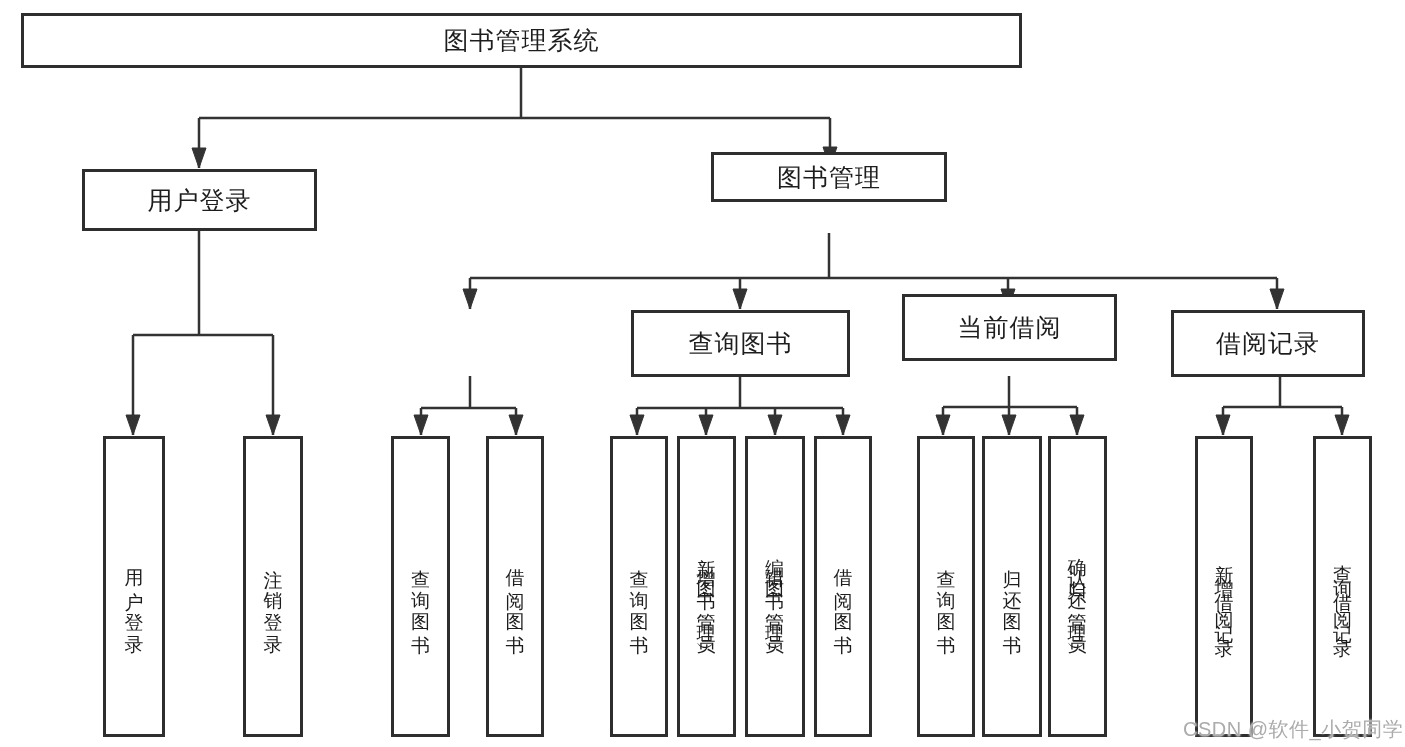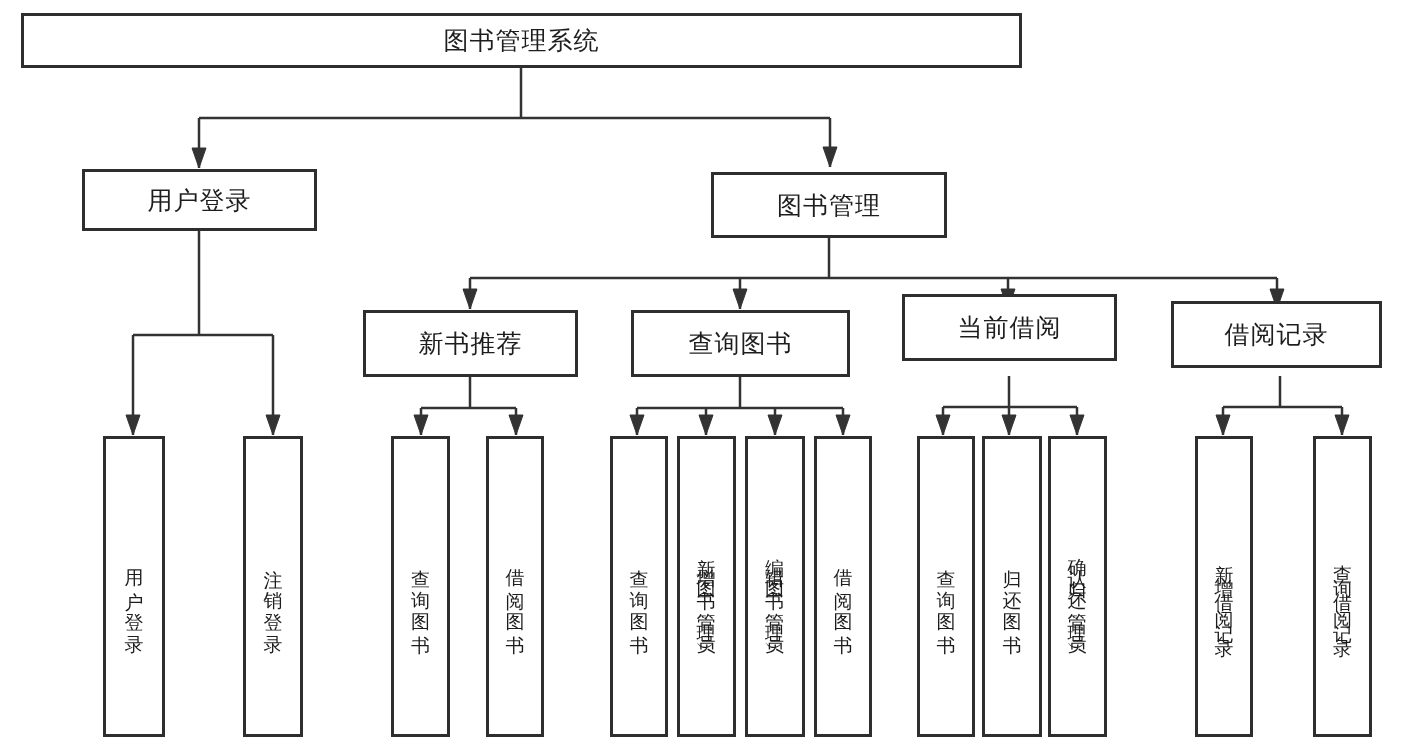--- a/index.html
+++ b/index.html
@@ -26,25 +26,25 @@
     font-size:19px;color:#1d1d1d;
     top:436px;height:301px;
   }
   .vnode span{writing-mode:vertical-rl;}
   .ls-4 span{letter-spacing:22px;padding-top:22px;}
   .ls-6 span{letter-spacing:15px;padding-top:15px;}
   .ls-9 span{letter-spacing:11px;padding-top:11px;line-height:1.0;}
   
   .n-root{left:21px;top:13px;width:1001px;height:55px;}
   .n-user{left:82px;top:169px;width:235px;height:62px;}
-  .n-book{left:711px;top:172px;width:236px;height:66px;font-family:Liberation Serif, serif;}
+  .n-book{left:711px;top:152px;width:236px;height:50px;font-family:Liberation Serif, serif;}
   .n-s0{left:363px;top:310px;width:215px;height:67px;}
   .n-s1{left:631px;top:310px;width:219px;height:67px;}
   .n-s2{left:902px;top:294px;width:215px;height:67px;}
-  .n-s3{left:1171px;top:301px;width:211px;height:67px;}
+  .n-s3{left:1171px;top:310px;width:194px;height:67px;}
   
   .n-a1{left:103px;width:62px;}
   .n-a2{left:243px;width:60px;}
   .n-b1{left:391px;width:59px;}
   .n-b2{left:486px;width:58px;}
   .n-c1{left:610px;width:58px;}
   .n-c2{left:677px;width:59px;}
   .n-c3{left:745px;width:60px;}
   .n-c4{left:814px;width:58px;}
   .n-d1{left:917px;width:58px;}
@@ -130,23 +130,20 @@
     <span>图书管理系统</span>
   </div>
 
   <div class="hnode n-user">
     <span>用户登录</span>
   </div>
   <div class="hnode n-book">
     <span>图书管理</span>
   </div>
 
-  <div class="hnode n-s0">
-    <span>新书推荐</span>
-  </div>
   <div class="hnode n-s1">
     <span>查询图书</span>
   </div>
   <div class="hnode n-s2">
     <span>当前借阅</span>
   </div>
   <div class="hnode n-s3">
     <span>借阅记录</span>
   </div>
 
@@ -187,14 +184,15 @@
     <span>确认归还（管理员）</span>
   </div>
 
   <div class="vnode ls-6 n-e1">
     <span>新增借阅记录</span>
   </div>
   <div class="vnode ls-6 n-e2">
     <span>查询借阅记录</span>
   </div>
 
+  <div id="watermark">CSDN @软件_小贺同学</div>
 
 </div>
 
 </body></html>

